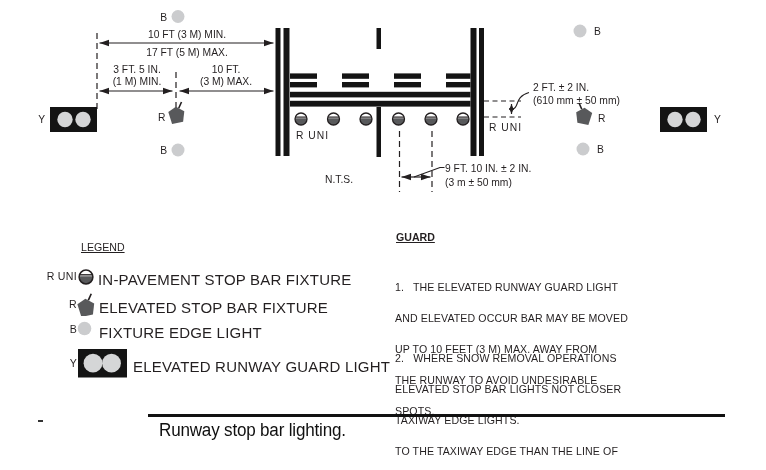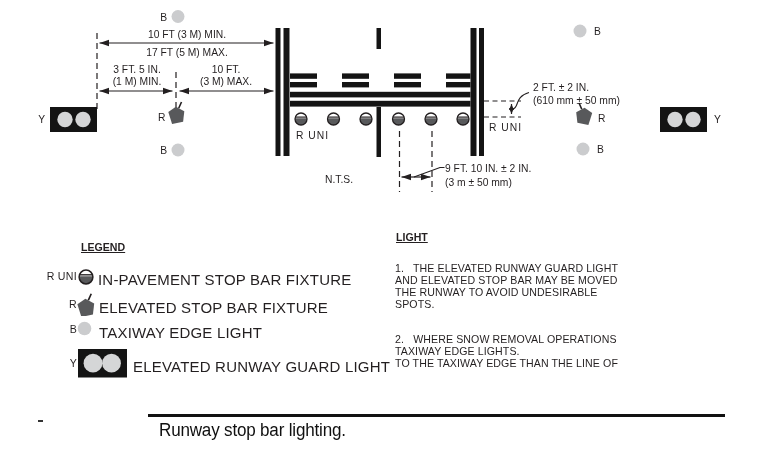--- a/index.html
+++ b/index.html
@@ -2,27 +2,27 @@
 <html><head>
 <meta charset="utf-8">
 <style>
   html,body{margin:0;padding:0;background:#fff;}
   #page{position:relative;width:766px;height:470px;background:#ffffff;overflow:hidden;
         font-family:"Liberation Sans",sans-serif;color:#231F20;}
   #diagram-svg{position:absolute;left:0;top:0;}
   #diagram-svg text{font-family:"Liberation Sans",sans-serif;font-size:10.3px;fill:#231F20;}
   .abs{position:absolute;}
   
-  .legend-title{left:81px;top:241px;font-size:10.6px;font-weight:bold;text-decoration:underline;}
+  .legend-title{left:81px;top:241px;font-size:10.6px;font-weight:normal;text-decoration:underline;}
   .leg-sym{width:37px;text-align:right;font-size:10.6px;letter-spacing:.3px;}
   .leg-label{font-size:15px;letter-spacing:.2px;white-space:pre;}
   
   .notes-title{left:396px;top:231px;font-size:10.6px;font-weight:bold;text-decoration:underline;}
   .note{left:395px;width:290px;font-size:10.6px;line-height:12px;letter-spacing:.1px;}
-  .note div{white-space:pre;}
+  .note div{white-space:pre;margin-top:19px;}
   
   #caption-rule{left:148px;top:414px;width:577px;height:3.4px;background:#111;}
   #caption-text{left:159px;top:420px;font-size:17.6px;color:#101010;letter-spacing:-.2px;
                 transform:scaleX(.97);transform-origin:left top;}
   #stray-dash{left:38px;top:420px;width:5px;height:1.6px;background:#333;}
 </style>
 </head>
 <body>
 
 <div id="page">
@@ -158,41 +158,43 @@
   <div class="abs leg-sym" style="left:40px;top:298px;">R</div>
   <svg class="abs" style="left:74px;top:291px;" width="24" height="25" viewBox="-12 -16 24 25">
     <use href="#esb" transform="translate(0,2) scale(1.05)"></use>
   </svg>
   <div class="abs leg-label" style="left:99px;top:299px;">ELEVATED STOP BAR FIXTURE</div>
 
   <div class="abs leg-sym" style="left:40px;top:323px;">B</div>
   <svg class="abs" style="left:77px;top:321px;" width="15" height="15">
     <circle cx="7.5" cy="7.5" r="6.8" fill="#CBCCCE"></circle>
   </svg>
-  <div class="abs leg-label" style="left:99px;top:324px;">TAXIWAY EDGE LIGHT</div>
+  <div class="abs leg-label" style="left:99px;top:324px;">FIXTURE EDGE LIGHT</div>
 
   <div class="abs leg-sym" style="left:40px;top:357px;">Y</div>
   <svg class="abs" style="left:78px;top:349px;" width="50" height="29">
     <rect x="0" y="0" width="49" height="28.5" fill="#141414"></rect>
     <circle cx="15" cy="14.2" r="9.4" fill="#D5D6D7"></circle>
     <circle cx="33.5" cy="14.2" r="9.4" fill="#D5D6D7"></circle>
   </svg>
   <div class="abs leg-label" style="left:133px;top:358px;">ELEVATED RUNWAY GUARD LIGHT</div>
 
-  <div class="abs notes-title">LIGHT</div>
+  <div class="abs notes-title">GUARD</div>
 
   <div class="abs note" style="top:262px;">
     <div>1.   THE ELEVATED RUNWAY GUARD LIGHT</div>
-    <div>AND ELEVATED STOP BAR MAY BE MOVED</div>
+    <div>AND ELEVATED OCCUR BAR MAY BE MOVED</div>
+    <div>UP TO 10 FEET (3 M) MAX. AWAY FROM</div>
     <div>THE RUNWAY TO AVOID UNDESIRABLE</div>
     <div>SPOTS.</div>
   </div>
 
   <div class="abs note" style="top:333px;">
     <div>2.   WHERE SNOW REMOVAL OPERATIONS</div>
+    <div>ELEVATED STOP BAR LIGHTS NOT CLOSER</div>
     <div>TAXIWAY EDGE LIGHTS.</div>
     <div>TO THE TAXIWAY EDGE THAN THE LINE OF</div>
   </div>
 
   <div class="abs" id="stray-dash"></div>
   <div class="abs" id="caption-rule"></div>
   <div class="abs" id="caption-text">Runway stop bar lighting.</div>
 
 </div>
 

